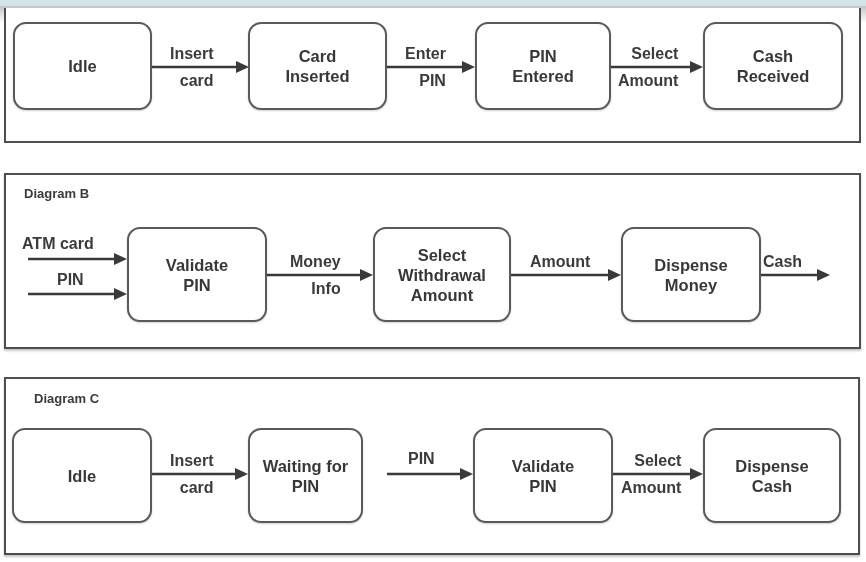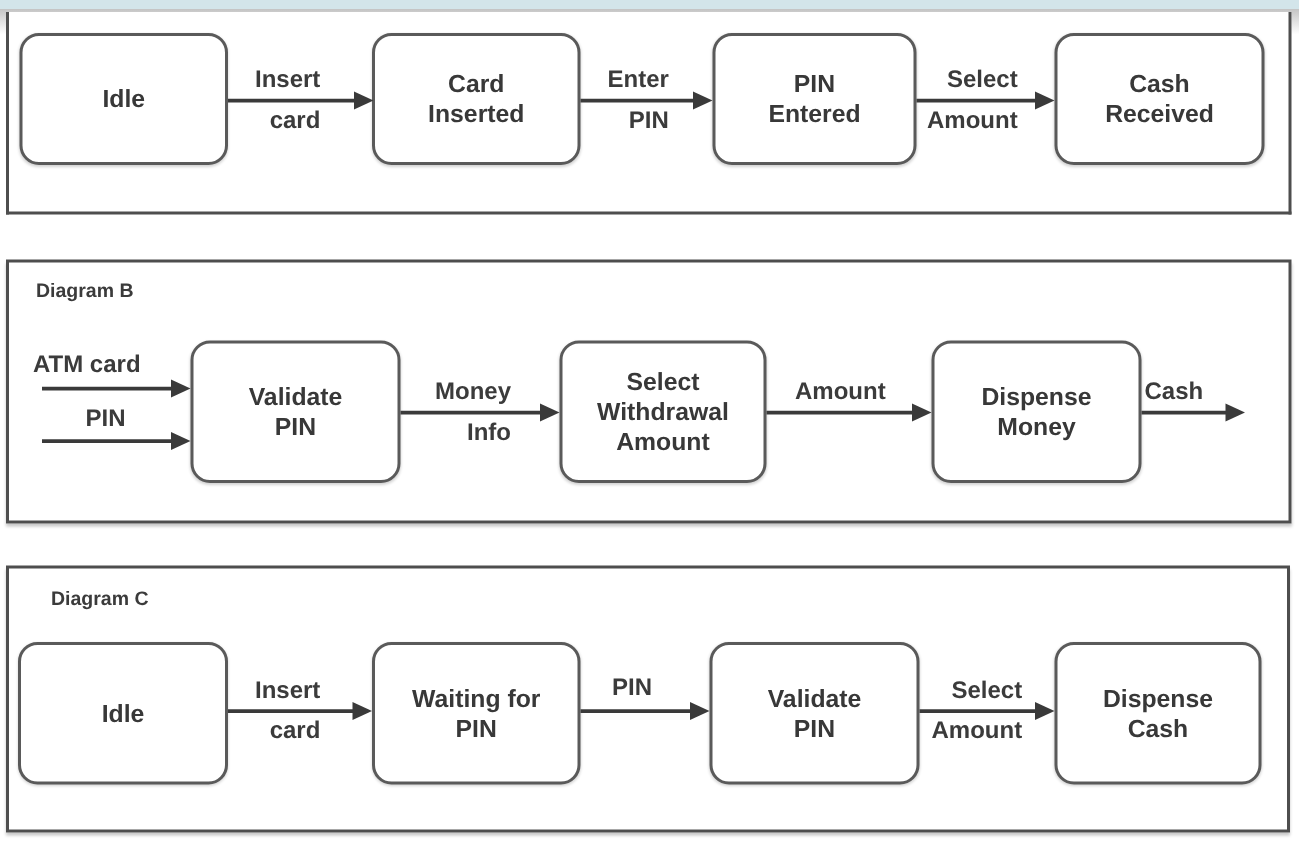--- a/index.html
+++ b/index.html
@@ -119,21 +119,21 @@
     <div>Amount</div>
   </div>
   <div class="tlabel" style="left:763px; top:252px;">
     <div>Cash</div>
   </div>
 
   <div class="box" style="left:12px; top:428px; width:140px; height:95px;">
     <div>Idle</div>
     <div></div>
   </div>
-  <div class="box" style="left:248px; top:428px; width:139px; height:95px;">
+  <div class="box" style="left:248px; top:428px; width:115px; height:95px;">
     <div>Waiting for</div>
     <div>PIN</div>
   </div>
   <div class="box" style="left:473px; top:428px; width:140px; height:95px;">
     <div>Validate</div>
     <div>PIN</div>
   </div>
   <div class="box" style="left:703px; top:428px; width:138px; height:95px;">
     <div>Dispense</div>
     <div>Cash</div>

